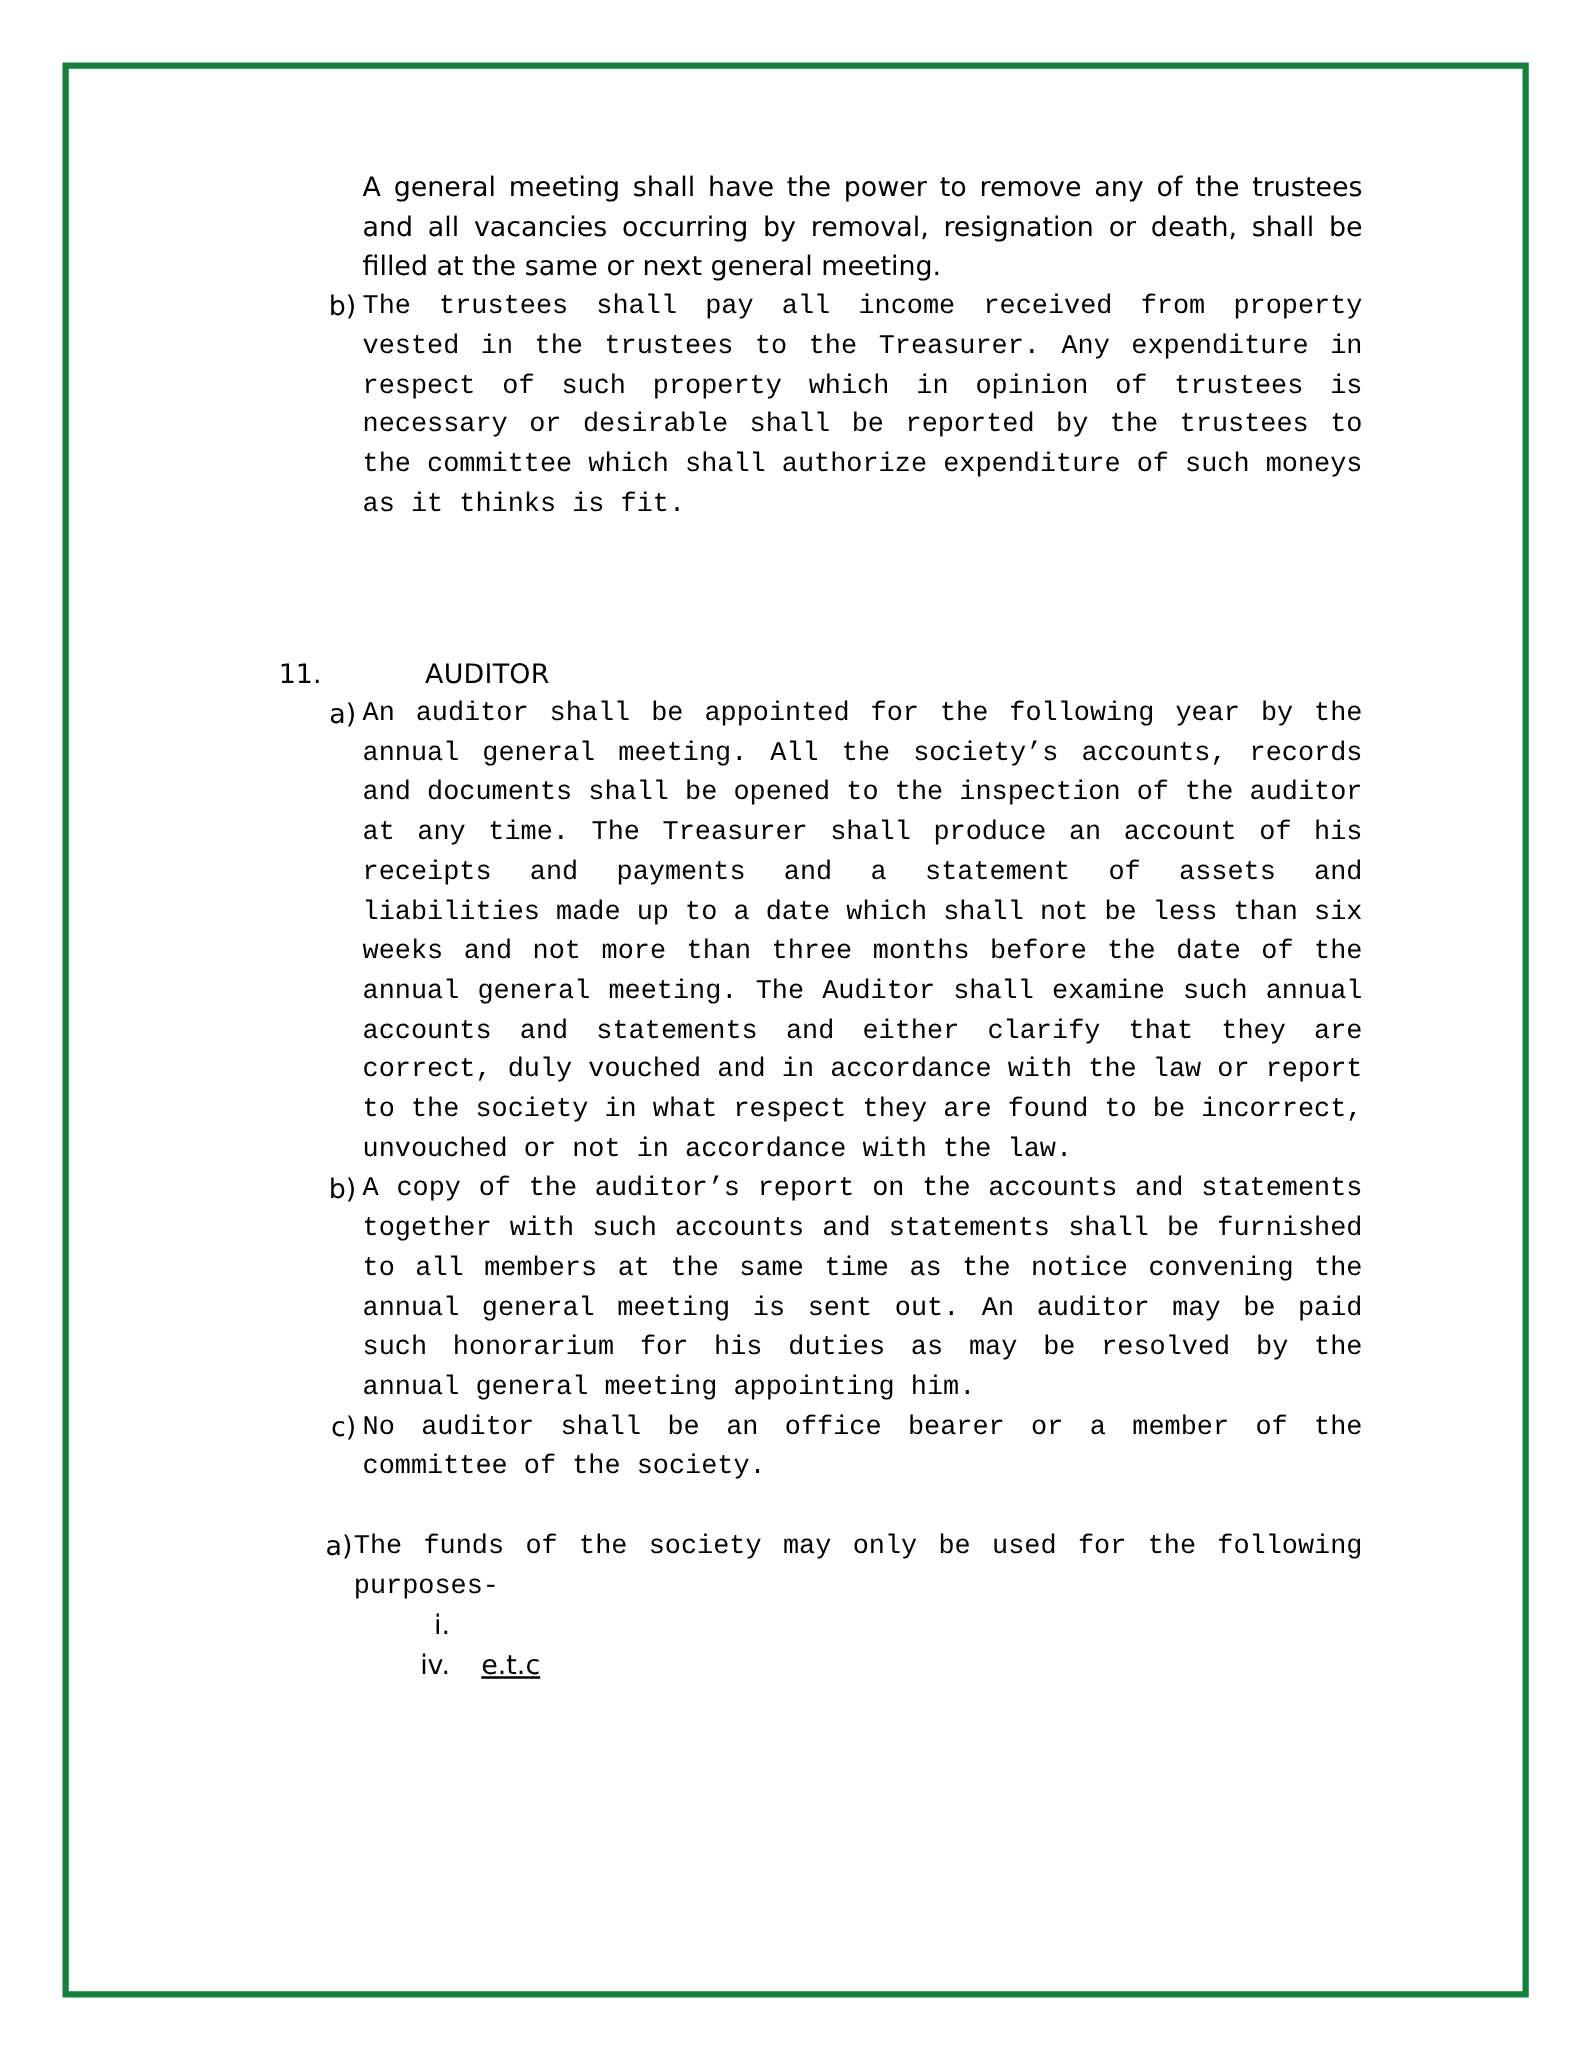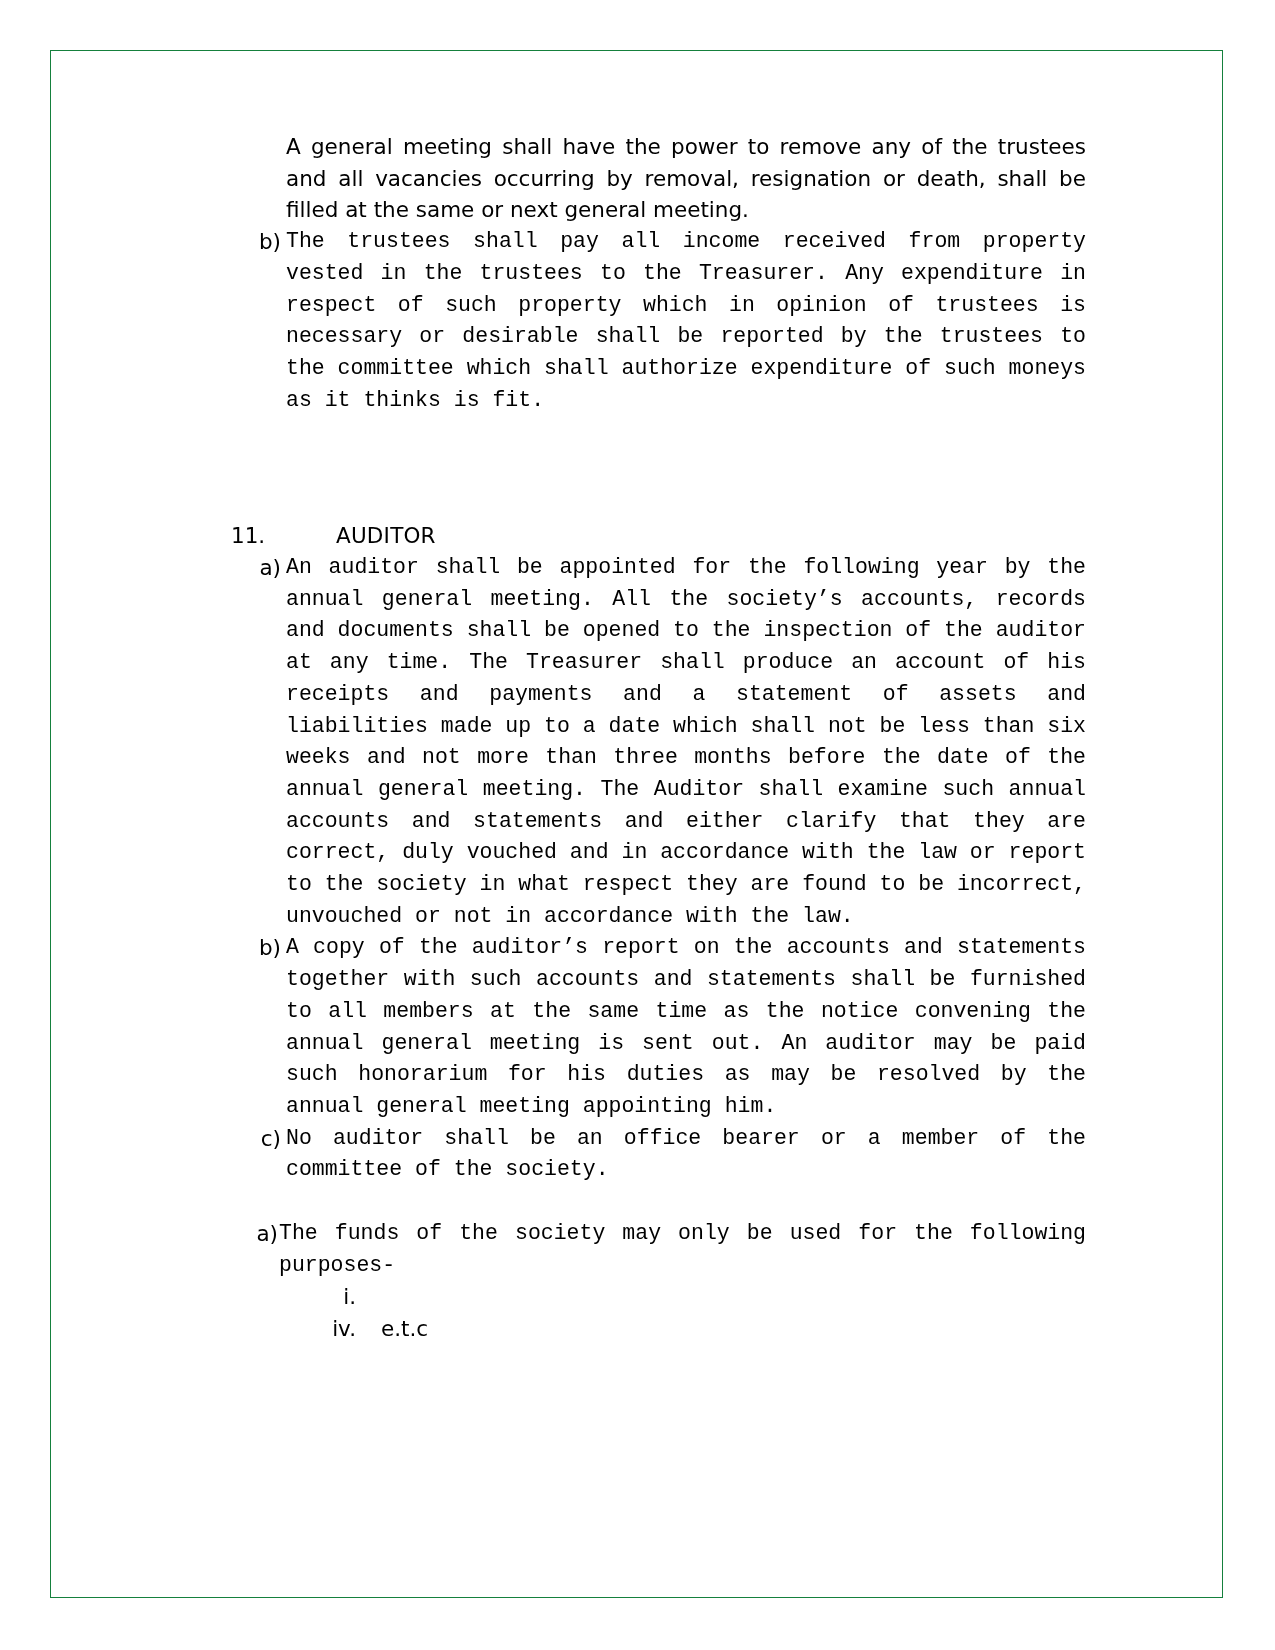--- a/index.html
+++ b/index.html
@@ -14,21 +14,21 @@
     color: #000000;
     overflow: hidden;
   }
 
   .page {
     position: absolute;
     left: 50px;
     top: 50px;
     width: 1173px;
     height: 1548px;
-    border: 1px solid #15803d;
+    border: 5px solid #15803d;
     box-sizing: border-box;
     background: #ffffff;
   }
 
   .content {
     position: absolute;
     left: 130px;
     top: 80px;
     width: 960px;
   }
@@ -82,21 +82,21 @@
   
   .clause {
     position: relative;
     margin: 0;
     height: 31.7px;
     font-size: 21.5px;
     line-height: 31.7px;
   }
   .clause .num {
     position: absolute;
-    left: 50px;
+    left: 38px;
     top: 0;
     white-space: pre;
   }
   .clause .title {
     position: absolute;
     left: 155px;
     top: 0;
     white-space: pre;
     letter-spacing: 0.2px;
   }
@@ -118,20 +118,21 @@
     top: 0;
     width: 40px;
     text-align: right;
     white-space: pre;
   }
   .roman-item .rtext {
     position: absolute;
     left: 95px;
     top: 0;
     white-space: pre;
+    text-decoration: underline;
   }
 
   .spacer-lg { height: 104px; }
   .spacer-md { height: 32px; }
 </style>
 </head>
 <body>
 
 <div class="page">
   <div class="content">

